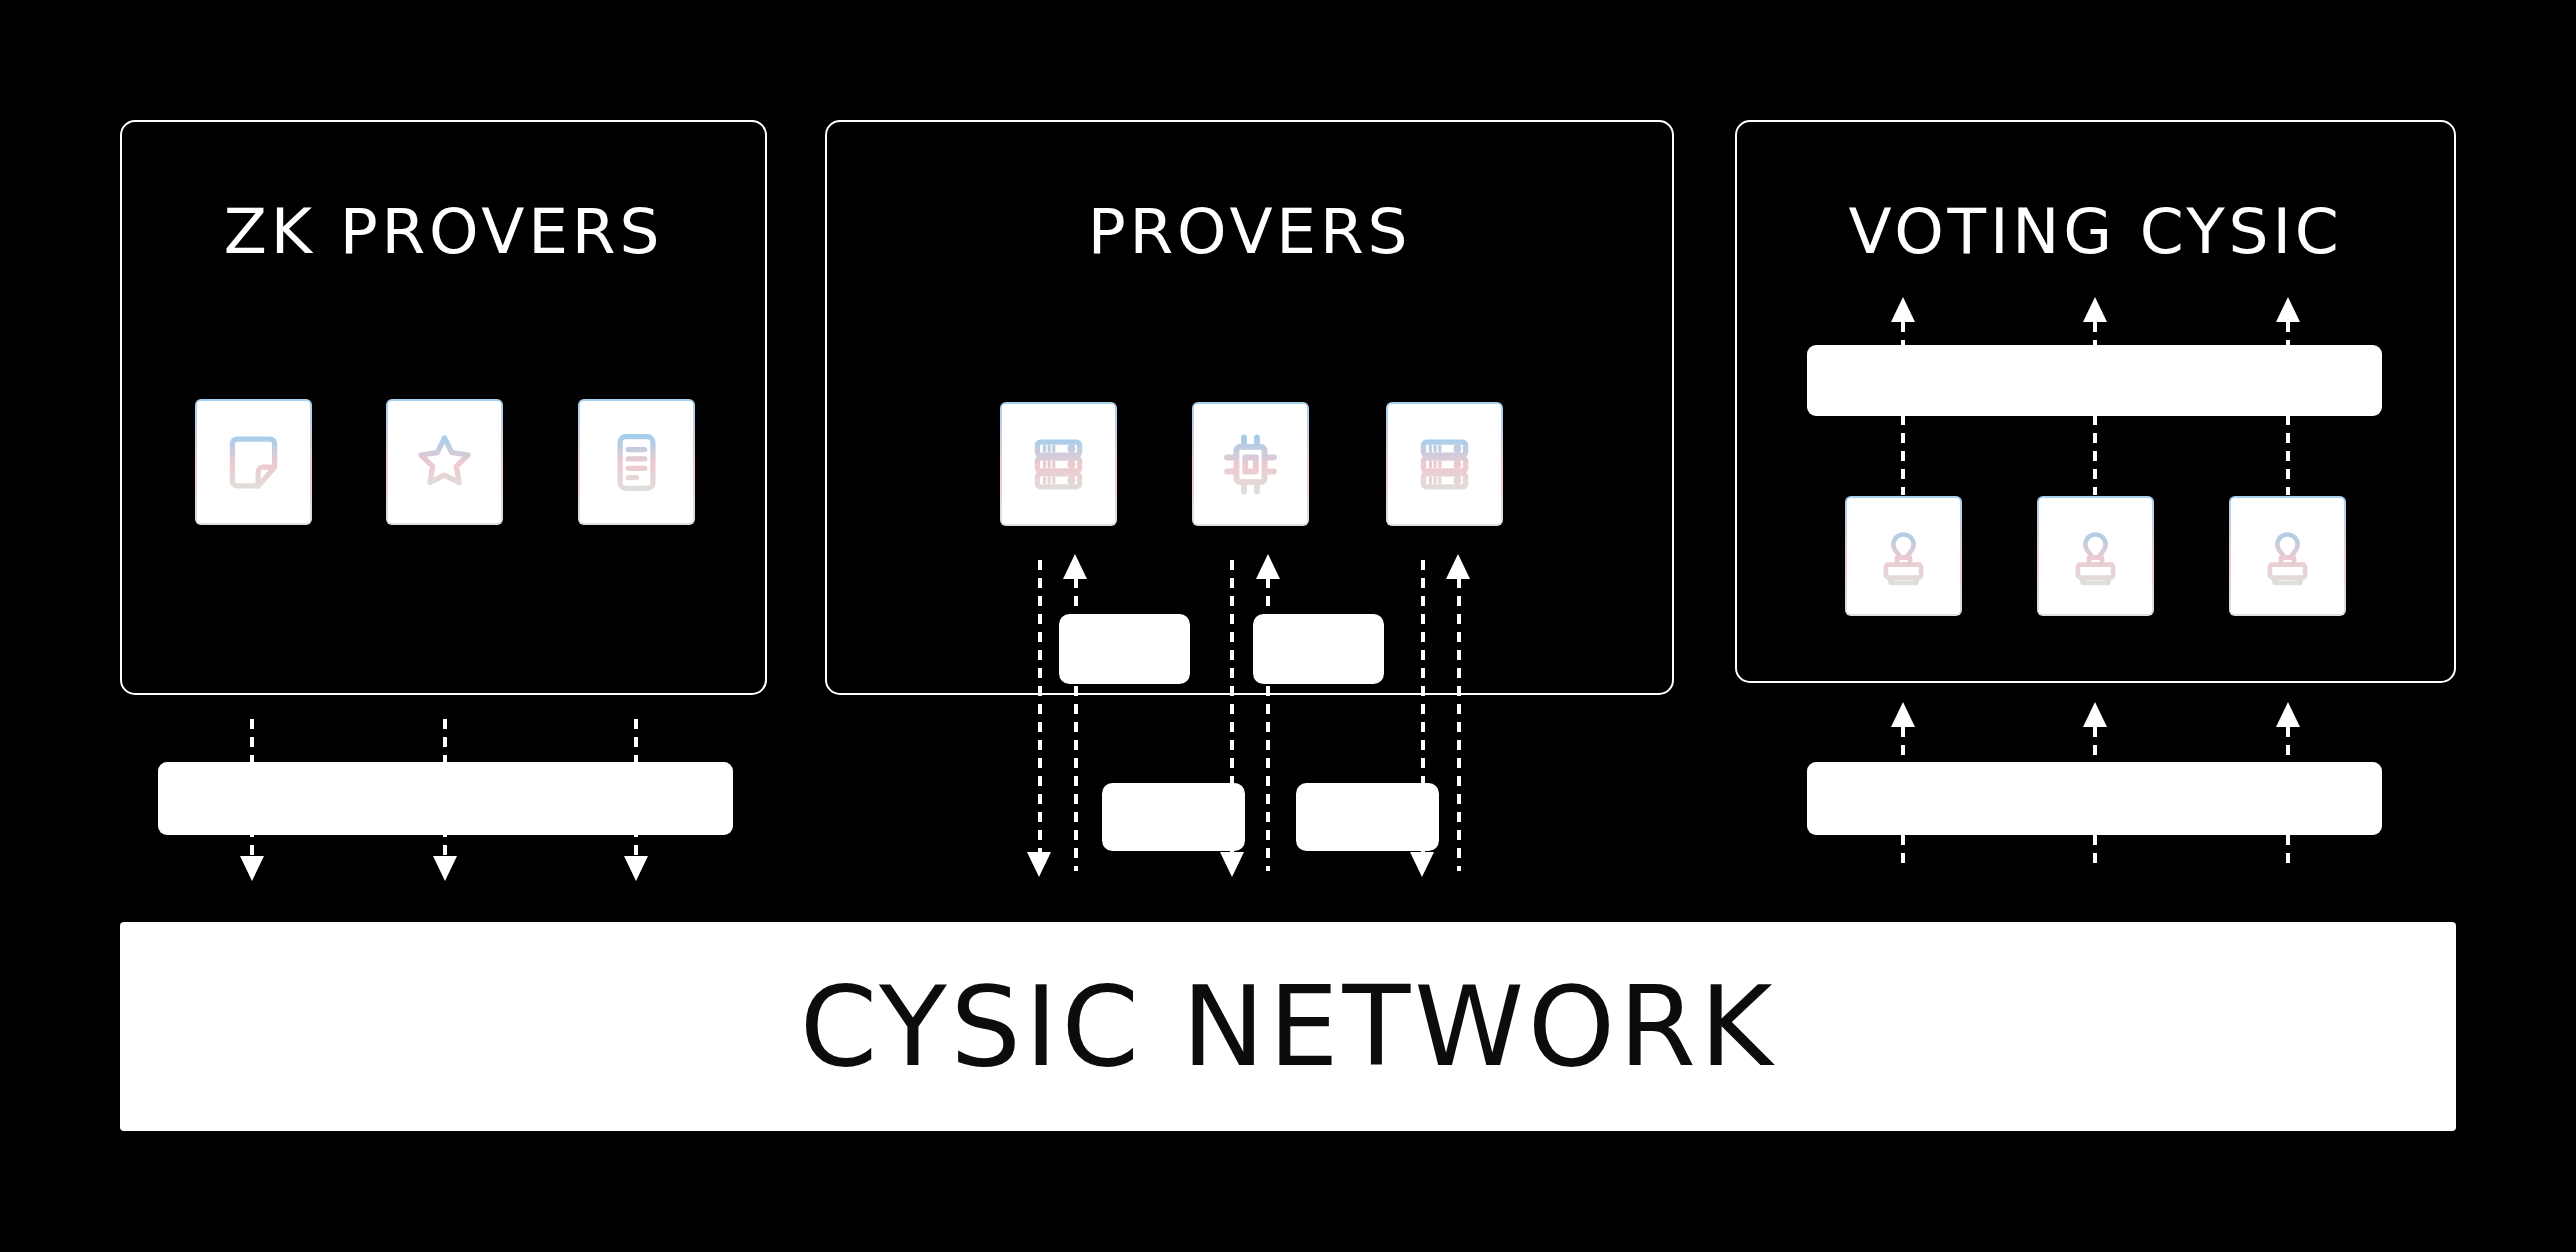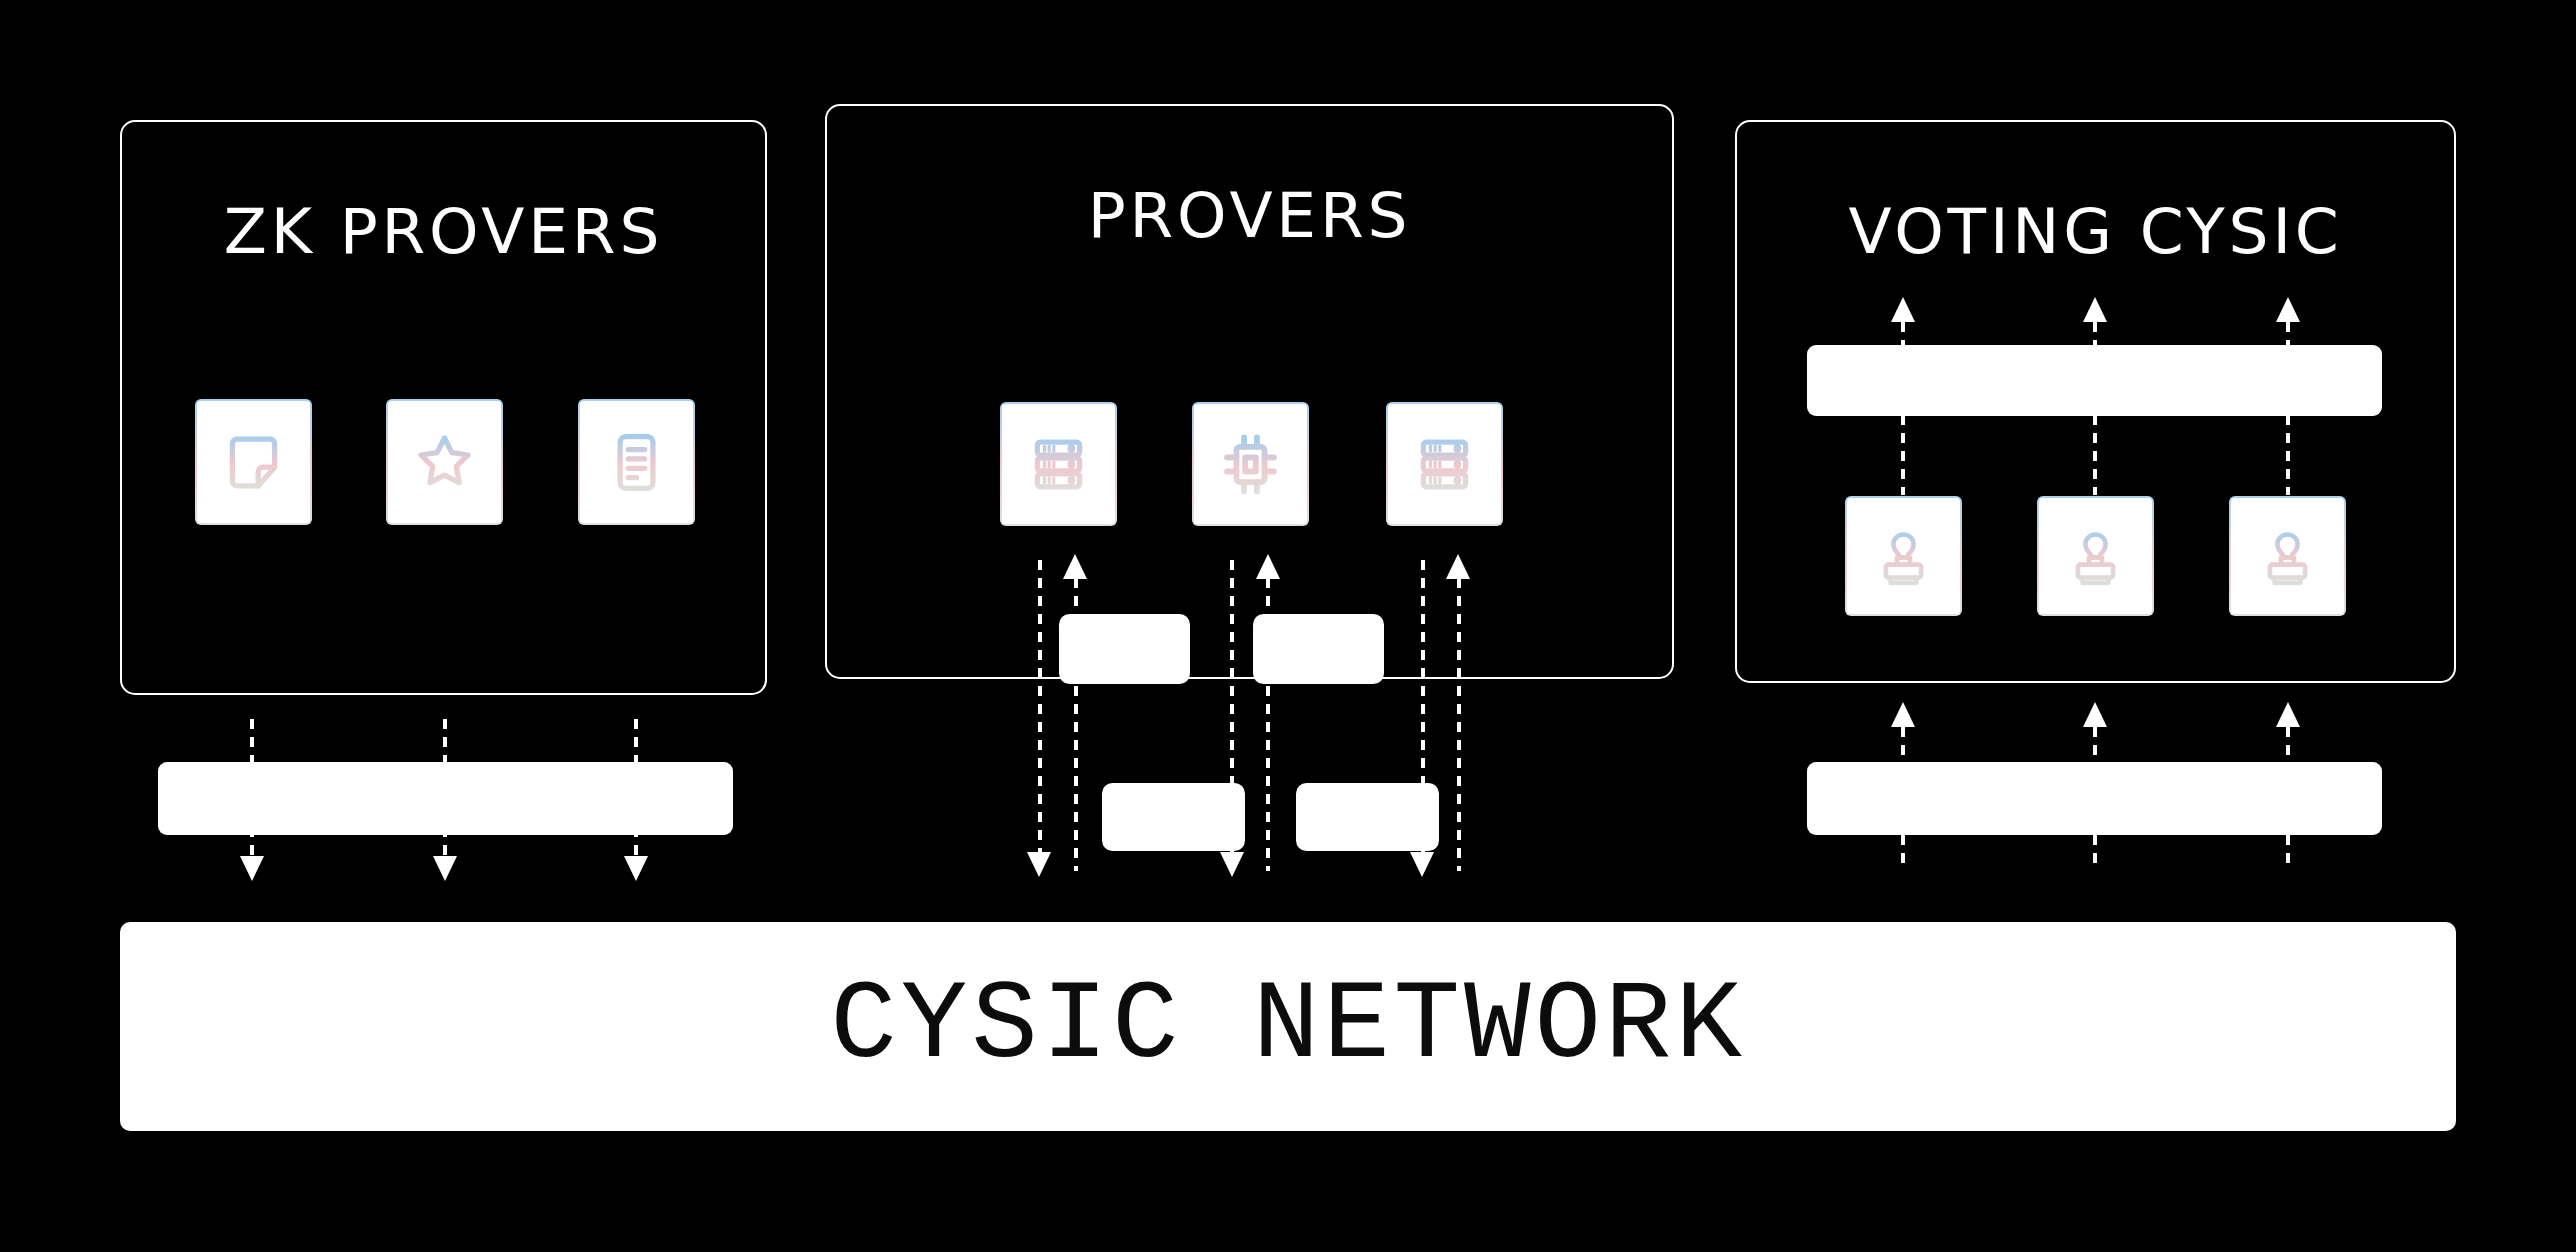--- a/index.html
+++ b/index.html
@@ -60,24 +60,23 @@
     width:3.8px;
     background-image:repeating-linear-gradient(to bottom,#fff 0 9.8px,transparent 9.8px 18px);
     z-index:1;
   }
   .head{position:absolute;width:0;height:0;z-index:1;}
   .head.down{border-left:12px solid transparent;border-right:12px solid transparent;border-top:25px solid #fff;}
   .head.up{border-left:12px solid transparent;border-right:12px solid transparent;border-bottom:25px solid #fff;}
   .network-bar{
     position:absolute;
     left:120px;top:922px;width:2336px;height:209px;
-    background:#fff;border-radius:10px;
+    background:#fff;border-radius:4px;
     display:flex;align-items:center;justify-content:center;
     z-index:3;
-    font-family:Liberation Mono, monospace;
   }
   .network-label{
     color:#0c0c0c;
     font-size:111px;
     font-weight:400;
     letter-spacing:3.8px;
     line-height:1;
     white-space:nowrap;
   }
   .defs-svg{position:absolute;width:0;height:0;}
@@ -154,21 +153,21 @@
         <rect x="17" y="39" width="30" height="11" rx="2"></rect>
         <path d="M21 50 v4.5 h22 V50"></path>
       </g>
     </symbol>
   </defs>
 </svg>
 
 <div class="panel" style="left:120px;top:120px;width:647px;height:575px;">
   <div class="panel-title">ZK PROVERS</div>
 </div>
-<div class="panel" style="left:825px;top:104px;width:849px;height:575px;">
+<div class="panel" style="left:825px;top:120px;width:849px;height:575px;">
   <div class="panel-title">PROVERS</div>
 </div>
 <div class="panel" style="left:1735px;top:120px;width:721px;height:563px;">
   <div class="panel-title">VOTING CYSIC</div>
 </div>
 
 <div class="tile" style="left:195px;top:399px;width:117px;height:126px;">
   <div class="tile-inner">
       <svg class="icon" viewBox="0 0 100 100" width="75" height="75">
         <use href="#i-note"></use>

